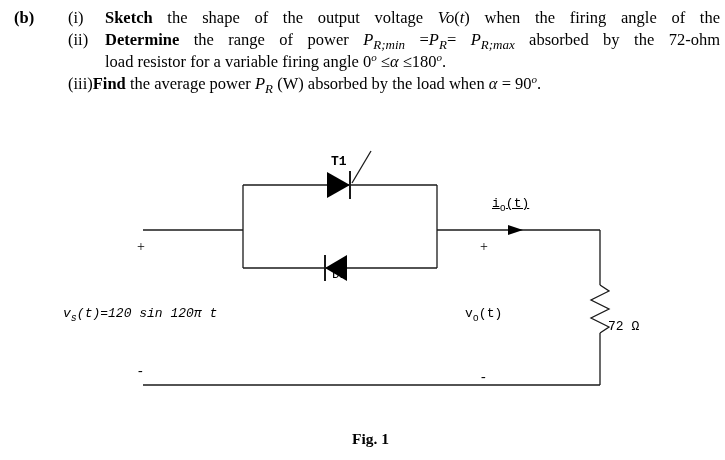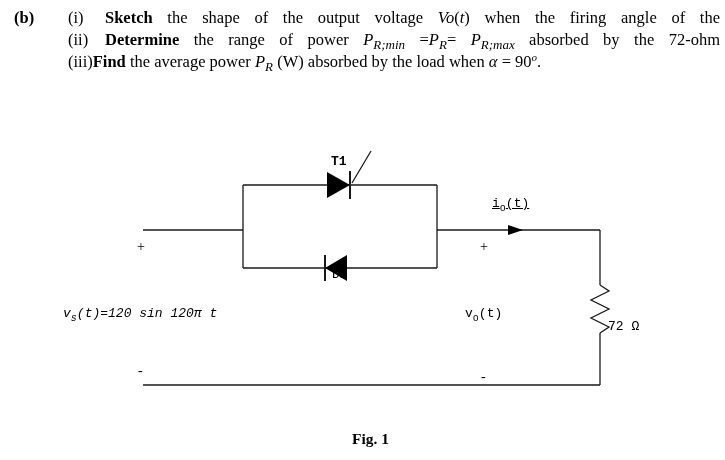--- a/index.html
+++ b/index.html
@@ -47,20 +47,21 @@
 <div class="question">
   <div class="part-label">(b)</div>
   <div class="items">
 
     <div class="item">
       <div class="line just"><span class="num">(i)</span><span class="rich"><span class="s-b">Sketch</span><span class="s-n"> the shape of the output voltage </span><span class="s-i">Vo</span><span class="s-n">(</span><span class="s-i">t</span><span class="s-n">) when the firing angle of the</span></span></div>
     </div>
 
     <div class="item">
       <div class="line just"><span class="num">(ii)</span><span class="rich"><span class="s-b">Determine</span><span class="s-n"> the range of power </span><span class="s-i">P</span><sub class="s-sub">R;min</sub><span class="s-n"> =</span><span class="s-i">P</span><sub class="s-sub">R</sub><span class="s-n">= </span><span class="s-i">P</span><sub class="s-sub">R;max</sub><span class="s-n"> absorbed by the 72-ohm</span></span></div>
+      <div class="line cont"><span class="rich"><span class="s-n">load resistor for a variable firing angle 0</span><sup class="s-sup">o</sup><span class="s-n"> ≤</span><span class="s-i">α</span><span class="s-n"> ≤180</span><sup class="s-sup">o</sup><span class="s-n">.</span></span></div>
     </div>
 
     <div class="item">
       <div class="line"><span class="num tight">(iii)</span><span class="rich"><span class="s-b">Find</span><span class="s-n"> the average power </span><span class="s-i">P</span><sub class="s-sub">R</sub><span class="s-n"> (W) absorbed by the load when </span><span class="s-i">α</span><span class="s-n"> = 90</span><sup class="s-sup">o</sup><span class="s-n">.</span></span></div>
     </div>
 
   </div>
 </div>
 
 <svg class="circuit" width="725" height="460" viewBox="0 0 725 460">

